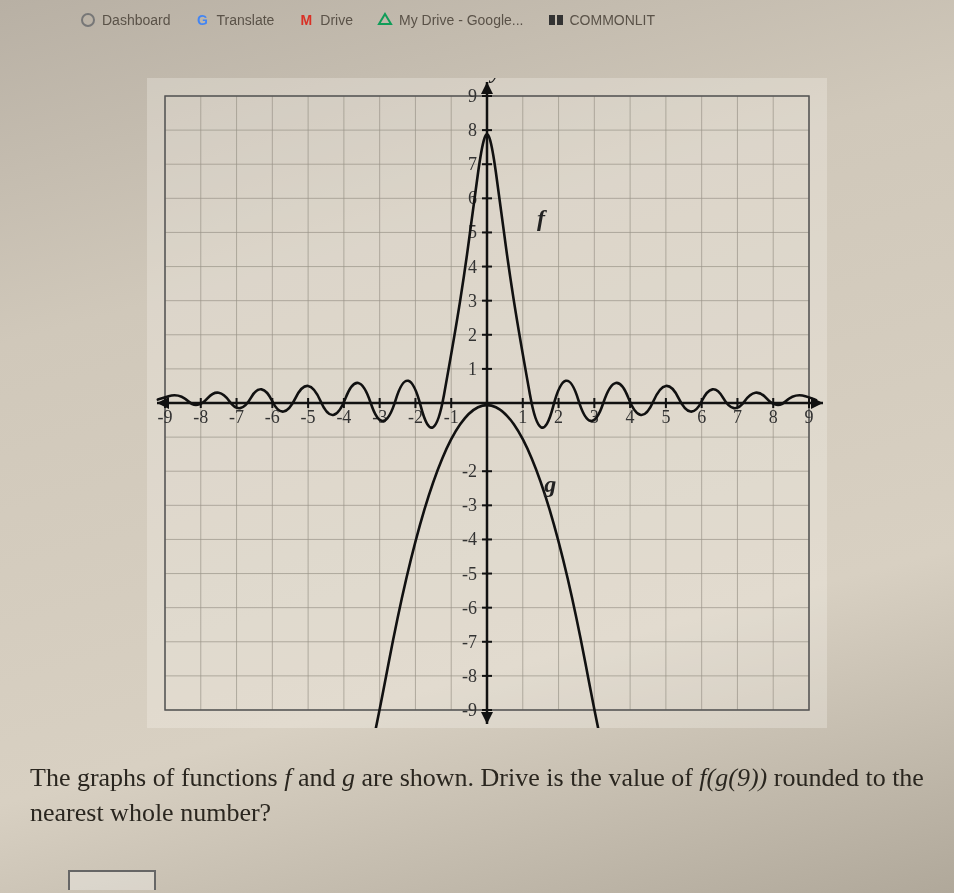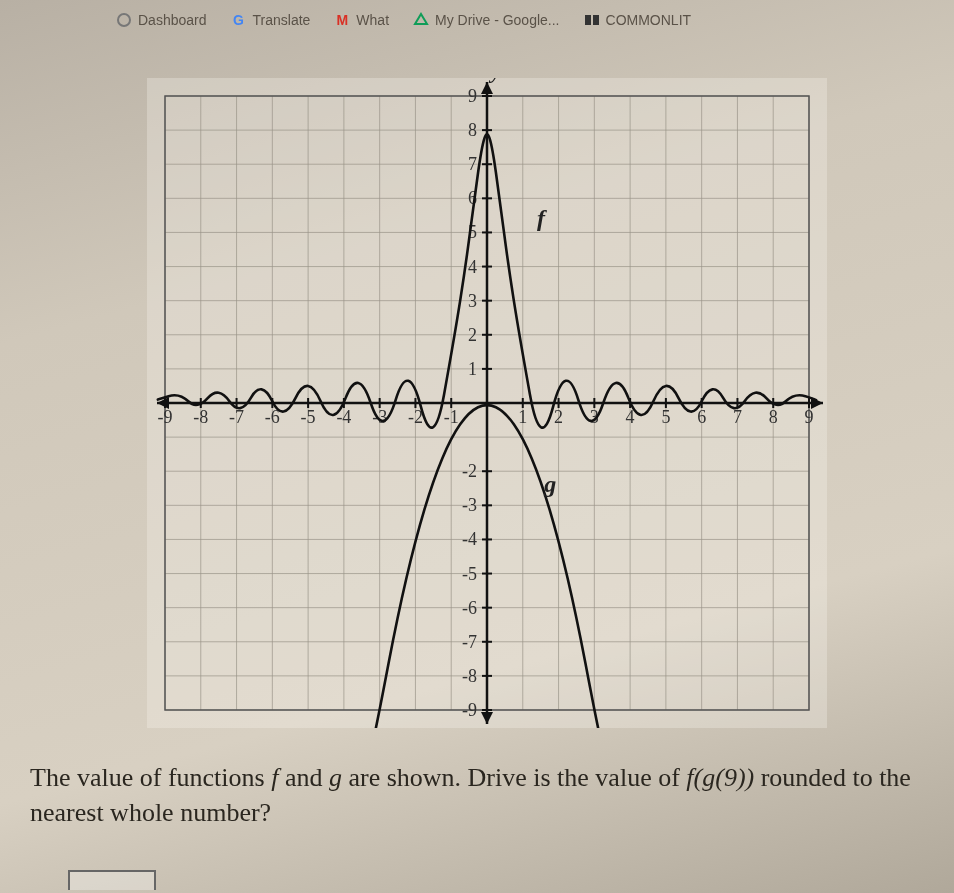--- a/index.html
+++ b/index.html
@@ -11,21 +11,21 @@
     overflow: hidden;
     position: relative;
   }
   .bookmarks {
     position: absolute;
     top: 6px; left: 0; right: 0;
     height: 28px;
     display: flex;
     align-items: center;
     gap: 24px;
-    padding-left: 116px;
+    padding-left: 80px;
     font-family: Arial, sans-serif;
     font-size: 14px;
     color: #5a5248;
   }
   .bookmarks .bm { display: flex; align-items: center; gap: 6px; cursor: pointer; }
   .bookmarks .ico { width: 16px; height: 16px; display: inline-flex; align-items: center; justify-content: center; }
   .chart-wrap {
     position: absolute;
     left: 147px; top: 78px;
     width: 680px; height: 650px;
@@ -63,21 +63,21 @@
         </svg>
     </span>
     <span>Dashboard</span>
   </div>
   <div class="bm">
     <span class="ico" style="color:#4285f4;font-weight:bold">G</span>
     <span>Translate</span>
   </div>
   <div class="bm">
     <span class="ico" style="color:#d93025;font-weight:bold">M</span>
-    <span>What</span>
+    <span>Drive</span>
   </div>
   <div class="bm">
     <span class="ico">
       <svg width="16" height="16">
           <polygon points="8,2 14,12 2,12" fill="none" stroke="#0f9d58" stroke-width="2"></polygon>
         </svg>
     </span>
     <span>My Drive - Google...</span>
   </div>
   <div class="bm">
@@ -211,16 +211,16 @@
       <text x="344" y="0" class="axis-lbl">y</text>
       <text x="682" y="331" class="axis-lbl">x</text>
       <path d="M 10.84444444444447 321.5888888888889 Q 10.84444444444447 321.5888888888889 21.577777777777797 318.1777777777778 Q 32.311111111111124 314.76666666666665 41.25555555555557 323.2944444444444 Q 50.20000000000001 331.8222222222222 60.93333333333334 319.8833333333333 Q 71.66666666666666 307.94444444444446 82.39999999999998 323.2944444444445 Q 93.13333333333331 338.64444444444445 103.86666666666666 319.8833333333333 Q 114.60000000000001 301.12222222222226 125.33333333333334 323.2944444444445 Q 136.06666666666666 345.46666666666664 148.5888888888889 319.8833333333333 Q 161.11111111111111 294.29999999999995 173.63333333333333 323.2944444444445 Q 186.15555555555557 352.28888888888895 198.6777777777778 319.8833333333333 Q 211.20000000000002 287.47777777777776 223.72222222222223 325 Q 236.2444444444444 362.52222222222224 248.76666666666665 321.58888888888885 Q 261.2888888888889 280.6555555555555 273.81111111111113 328.41111111111104 Q 286.33333333333337 376.16666666666663 297.06666666666666 316.4722222222222 Q 307.79999999999995 256.77777777777777 313.16666666666663 222.66666666666666 Q 318.53333333333336 188.55555555555554 323.0055555555556 154.44444444444443 Q 327.47777777777776 120.33333333333331 331.05555555555554 94.75000000000003 Q 334.6333333333333 69.16666666666674 337.31666666666666 60.638888888888914 Q 340 52.111111111111086 342.68333333333334 60.638888888888914 Q 345.3666666666667 69.16666666666674 348.94444444444446 94.75000000000003 Q 352.5222222222222 120.33333333333331 356.9944444444444 154.44444444444443 Q 361.46666666666664 188.55555555555554 366.83333333333337 222.66666666666666 Q 372.20000000000005 256.77777777777777 382.9333333333334 316.4722222222222 Q 393.6666666666667 376.16666666666663 406.18888888888887 328.41111111111104 Q 418.7111111111111 280.6555555555555 431.23333333333335 321.58888888888885 Q 443.75555555555553 362.52222222222224 456.2777777777777 325 Q 468.79999999999995 287.47777777777776 481.3222222222222 319.8833333333333 Q 493.8444444444445 352.28888888888895 506.3666666666667 323.2944444444445 Q 518.8888888888889 294.29999999999995 531.411111111111 319.8833333333333 Q 543.9333333333333 345.46666666666664 554.6666666666667 323.2944444444445 Q 565.4000000000001 301.12222222222226 576.1333333333334 319.8833333333333 Q 586.8666666666667 338.64444444444445 597.5999999999999 323.2944444444445 Q 608.3333333333333 307.94444444444446 619.0666666666666 319.8833333333333 Q 629.8000000000001 331.8222222222222 638.7444444444445 323.2944444444444 Q 647.688888888889 314.76666666666665 658.4222222222222 318.1777777777778 T 669.1555555555556 321.5888888888889" fill="none" stroke="#111" stroke-width="2.6" stroke-linecap="round"></path>
       <text x="390.0888888888889" y="147.62222222222226" class="curve-lbl">f</text>
       <path d="M 225.5111111111111 666.1111111111111 Q 225.5111111111111 666.1111111111111 229.08888888888887 649.0555555555555 Q 232.66666666666666 632 241.6111111111111 585.0972222222222 Q 250.55555555555554 538.1944444444445 259.5 499.81944444444446 Q 268.44444444444446 461.44444444444446 277.3888888888889 431.59722222222223 Q 286.33333333333337 401.75 295.2777777777778 380.43055555555554 Q 304.22222222222223 359.11111111111114 313.16666666666663 346.31944444444446 Q 322.1111111111111 333.52777777777777 331.05555555555554 329.2638888888889 Q 340 325 348.94444444444446 329.2638888888889 Q 357.8888888888889 333.52777777777777 366.83333333333337 346.31944444444446 Q 375.77777777777777 359.11111111111114 384.72222222222223 380.43055555555554 Q 393.6666666666667 401.75 402.61111111111114 431.59722222222223 Q 411.5555555555556 461.44444444444446 420.5 499.81944444444446 Q 429.4444444444444 538.1944444444445 438.38888888888886 585.0972222222222 Q 447.3333333333333 632 450.91111111111104 649.0555555555555 T 454.4888888888888 666.1111111111111" fill="none" stroke="#111" stroke-width="2.6" stroke-linecap="round"></path>
       <text x="397.24444444444447" y="413.68888888888887" class="curve-lbl">g</text>
     </svg>
 </div>
 
 <div class="question">
-  <span>The value of functions </span><span class="fn">f</span><span> and </span><span class="fn">g</span><span> are shown. Drive is the value of </span><span class="fn">f(g(9))</span><span> rounded to the nearest whole number?</span>
+  <span>The graphs of functions </span><span class="fn">f</span><span> and </span><span class="fn">g</span><span> are shown. Drive is the value of </span><span class="fn">f(g(9))</span><span> rounded to the nearest whole number?</span>
 </div>
 
 <div class="answer-box"></div>
 
 </body></html>

